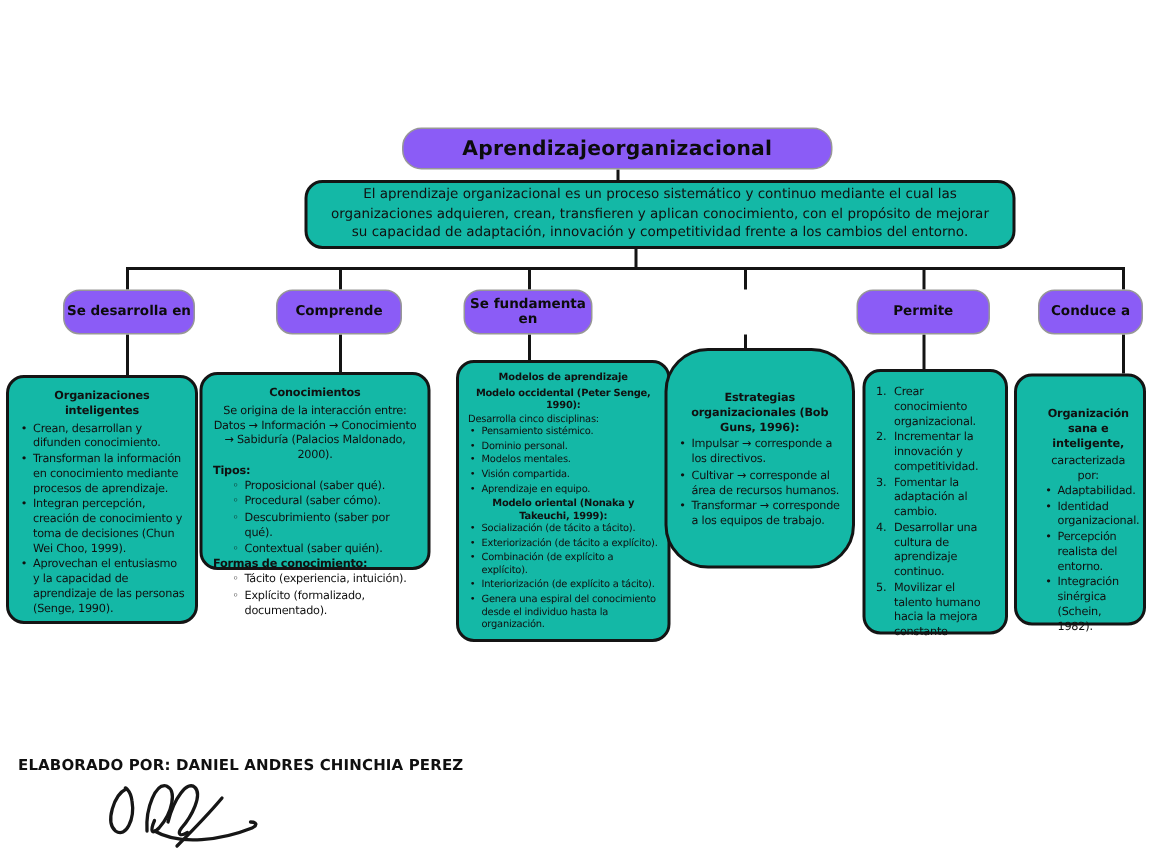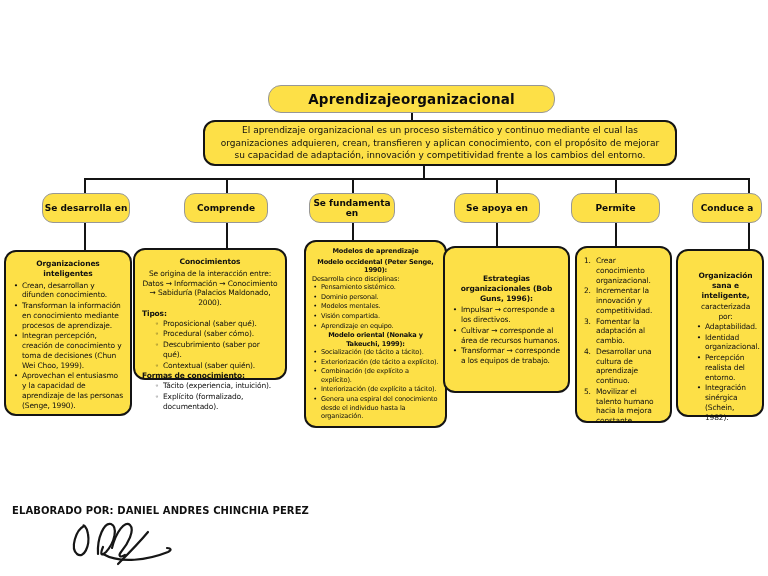--- a/index.html
+++ b/index.html
@@ -7,29 +7,29 @@
     position:relative;width:768px;height:576px;background:#ffffff;
     font-family:"DejaVu Sans","Liberation Sans",sans-serif;color:#101010;
     overflow:hidden;
   }
   
   .line{position:absolute;background:#141414;}
   .line.v{width:2px;}
   .line.h{height:2px;}
   
   .node{
-    position:absolute;background:#fde047;border:1px solid #979797;
+    position:absolute;background:#8b5cf6;border:1px solid #979797;
     border-radius:11px;display:flex;align-items:center;justify-content:center;
     font-weight:bold;color:#0c0c0c;box-sizing:border-box;text-align:center;
   }
   .title-node{font-size:13.5px;letter-spacing:.2px;border-radius:13px;}
   .branch-node{font-size:9px;}
   
   .outline-box{
-    position:absolute;background:#fde047;border:2px solid #141414;
+    position:absolute;background:#14b8a6;border:2px solid #141414;
     border-radius:12px;box-sizing:border-box;
   }
   .def-box{
     display:flex;align-items:center;justify-content:center;
     font-size:9px;line-height:1.4;text-align:center;padding:3px 12px;
   }
   .content{padding:7px 7px 5px 7px;font-size:7.5px;line-height:1.3;letter-spacing:-.15px;}
   .content h4{margin:0 0 2px 0;font-size:inherit;text-align:center;letter-spacing:-.1px;}
   .center{text-align:center;}
   .bold{font-weight:bold;}
@@ -54,21 +54,21 @@
   #box-def{left:203px;top:120px;width:474px;height:46px;}
   #branch-0{left:42px;top:193px;width:88px;height:30px;}
   #branch-1{left:184px;top:193px;width:84px;height:30px;}
   #branch-2{left:309px;top:193px;width:86px;height:30px;}
   #branch-3{left:454px;top:193px;width:86px;height:30px;}
   #branch-4{left:571px;top:193px;width:89px;height:30px;}
   #branch-5{left:692px;top:193px;width:70px;height:30px;}
   #box-organizaciones{left:4px;top:250px;width:128px;height:166px;}
   #box-conocimientos{left:133px;top:248px;width:154px;height:132px;}
   #box-modelos{left:304px;top:240px;width:143px;height:188px;}
-  #box-estrategias{left:443px;top:246px;width:127px;height:147px;}
+  #box-estrategias{left:443px;top:232px;width:127px;height:147px;border-radius:29px;}
   #box-permite{left:575px;top:246px;width:97px;height:177px;}
   #box-conduce{left:676px;top:249px;width:88px;height:168px;padding-left:11px;}
   
   #l-title{left:411px;top:113px;height:7px;}
   #l-def{left:423px;top:166px;height:12px;}
   #l-h{left:84px;top:178px;width:666px;}
   #l-b0{left:84px;top:180px;height:13px;}
   #l-b1{left:226px;top:180px;height:13px;}
   #l-b2{left:352px;top:180px;height:13px;}
   #l-b3{left:496px;top:180px;height:13px;}
@@ -104,21 +104,20 @@
 
   <div class="node title-node" id="node-title">Aprendizajeorganizacional</div>
 
   <div class="outline-box def-box" id="box-def">
     <span>El aprendizaje organizacional es un proceso sistemático y continuo mediante el cual las organizaciones adquieren, crean, transfieren y aplican conocimiento, con el propósito de mejorar su capacidad de adaptación, innovación y competitividad frente a los cambios del entorno.</span>
   </div>
 
   <div class="node branch-node" id="branch-1">Comprende</div>
   <div class="node branch-node" id="branch-0">Se desarrolla en</div>
   <div class="node branch-node" id="branch-2">Se fundamenta en</div>
-  <div class="node branch-node" id="branch-3">Se apoya en</div>
   <div class="node branch-node" id="branch-4">Permite</div>
   <div class="node branch-node" id="branch-5">Conduce a</div>
 
   <div class="outline-box" id="box-organizaciones">
     <div class="content">
       <h4 class="bold">Organizaciones inteligentes</h4>
       <div class="list">
           <div class="li">
             <span class="marker">•</span>
             <span class="li-text">Crean, desarrollan y difunden conocimiento.</span>

